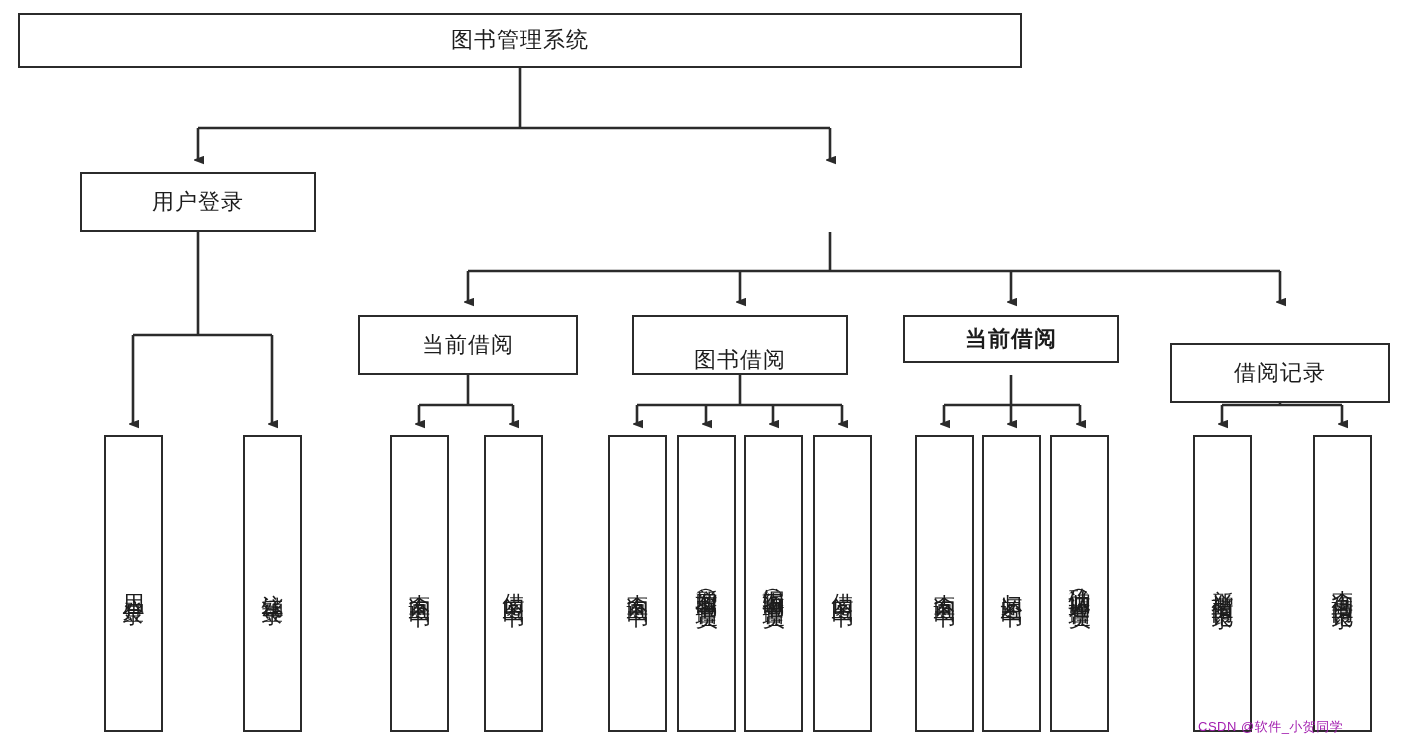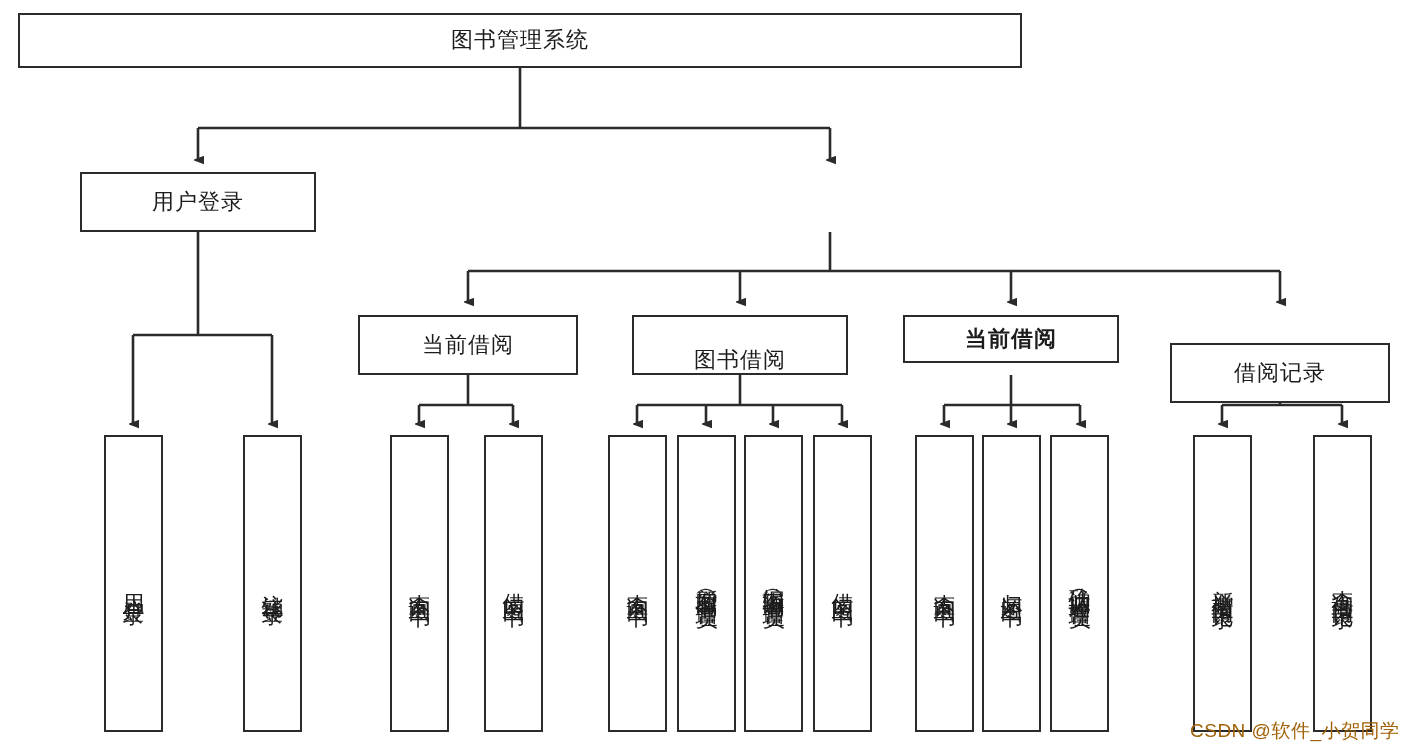--- a/index.html
+++ b/index.html
@@ -50,25 +50,26 @@
     letter-spacing:4px;
     line-height:1;
     white-space:nowrap;
   }
   .node.vert.tall .label{
     letter-spacing:3px;
     font-size:22px;
   }
   .watermark{
     position:absolute;
-    font-size:19px;
-    color:#a16207;
+    font-size:13px;
+    color:#a21caf;
     letter-spacing:0.5px;
     white-space:nowrap;
     user-select:none;
+    margin-left:8px;
   }
 </style>
 </head>
 <body>
 
 <div id="canvas">
 
   <svg class="wires" viewBox="0 0 1405 747">
     <defs>
       <marker id="arrow" markerWidth="10" markerHeight="10" refX="4.2" refY="6" orient="auto" markerUnits="userSpaceOnUse">

